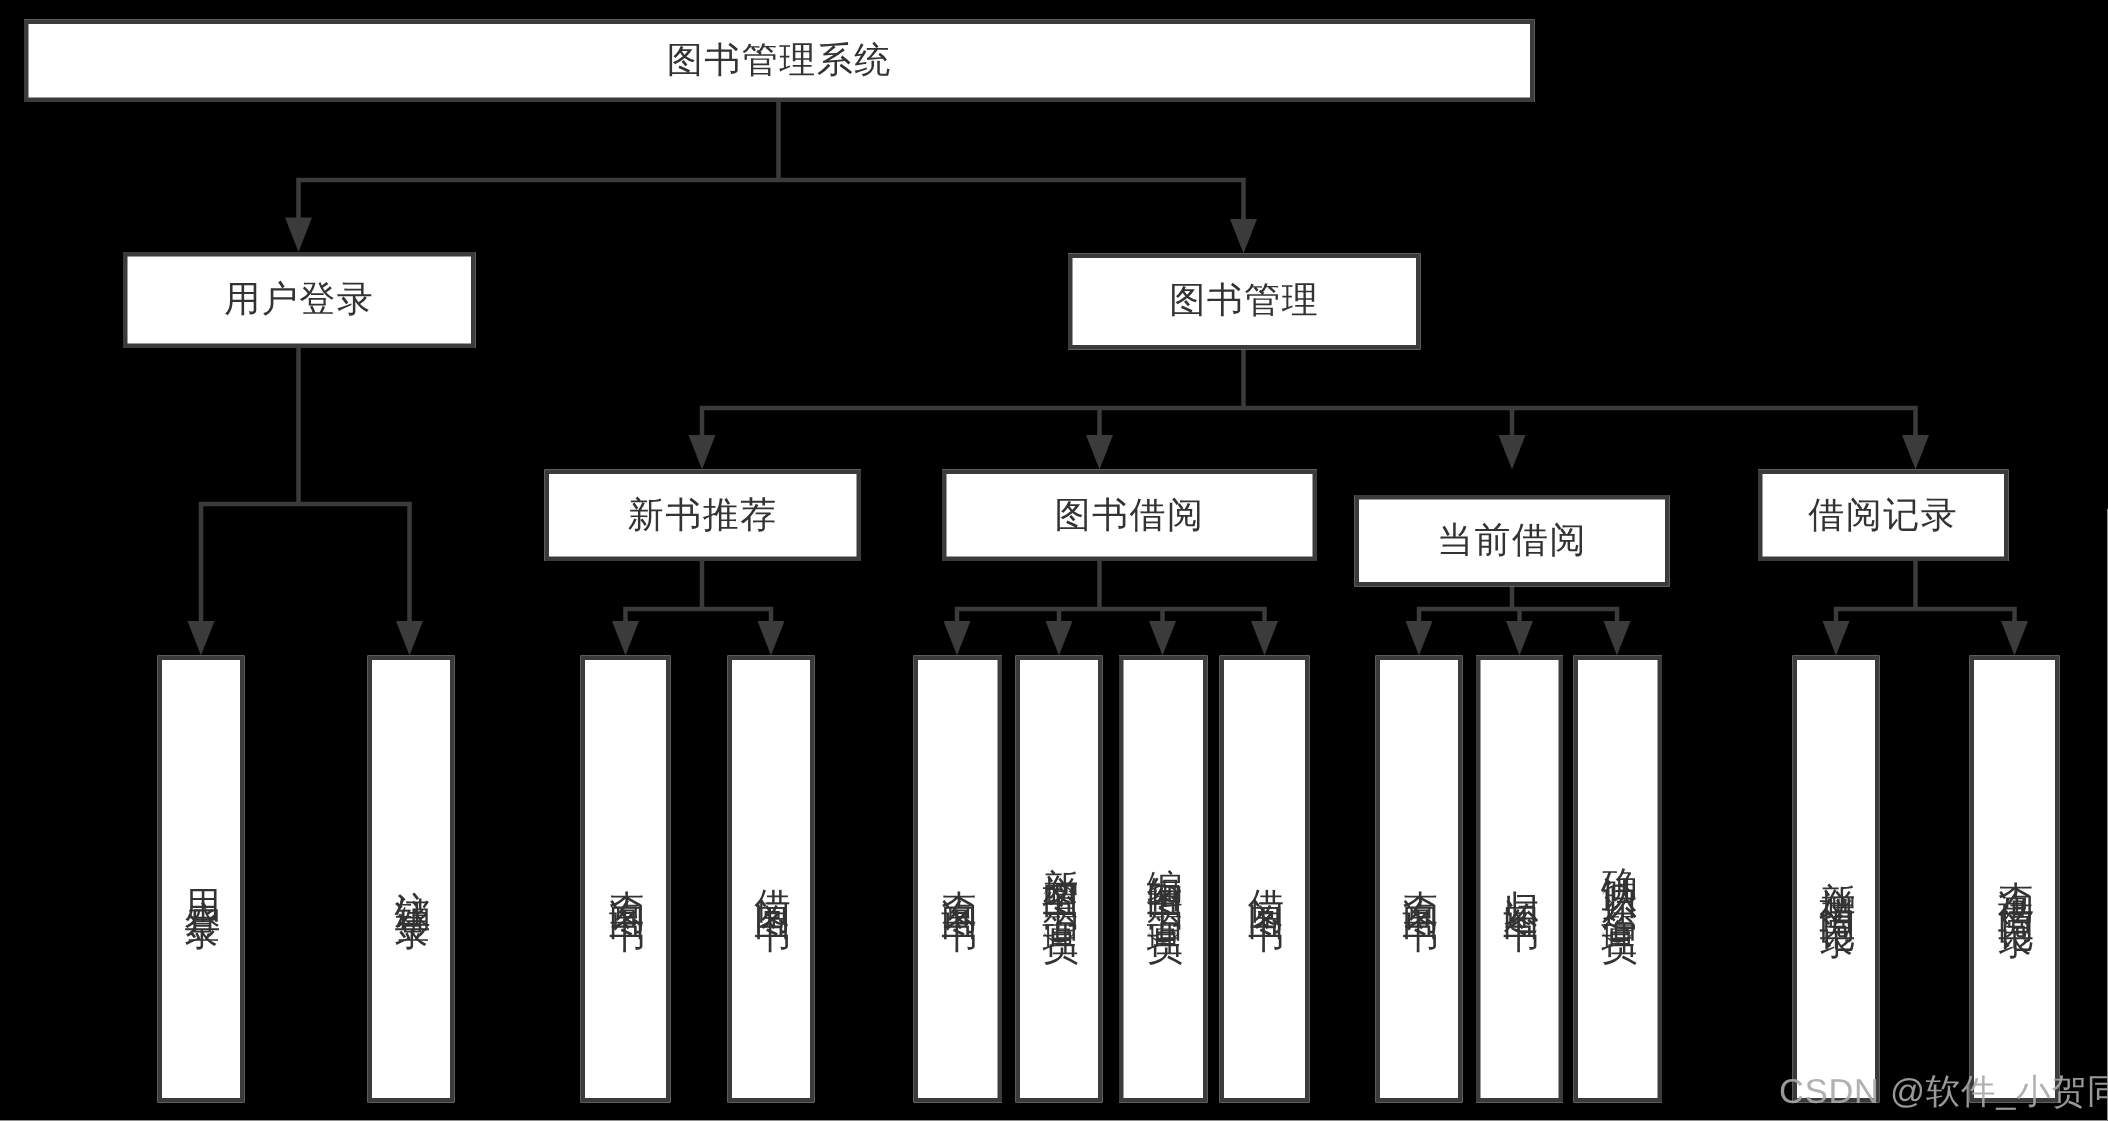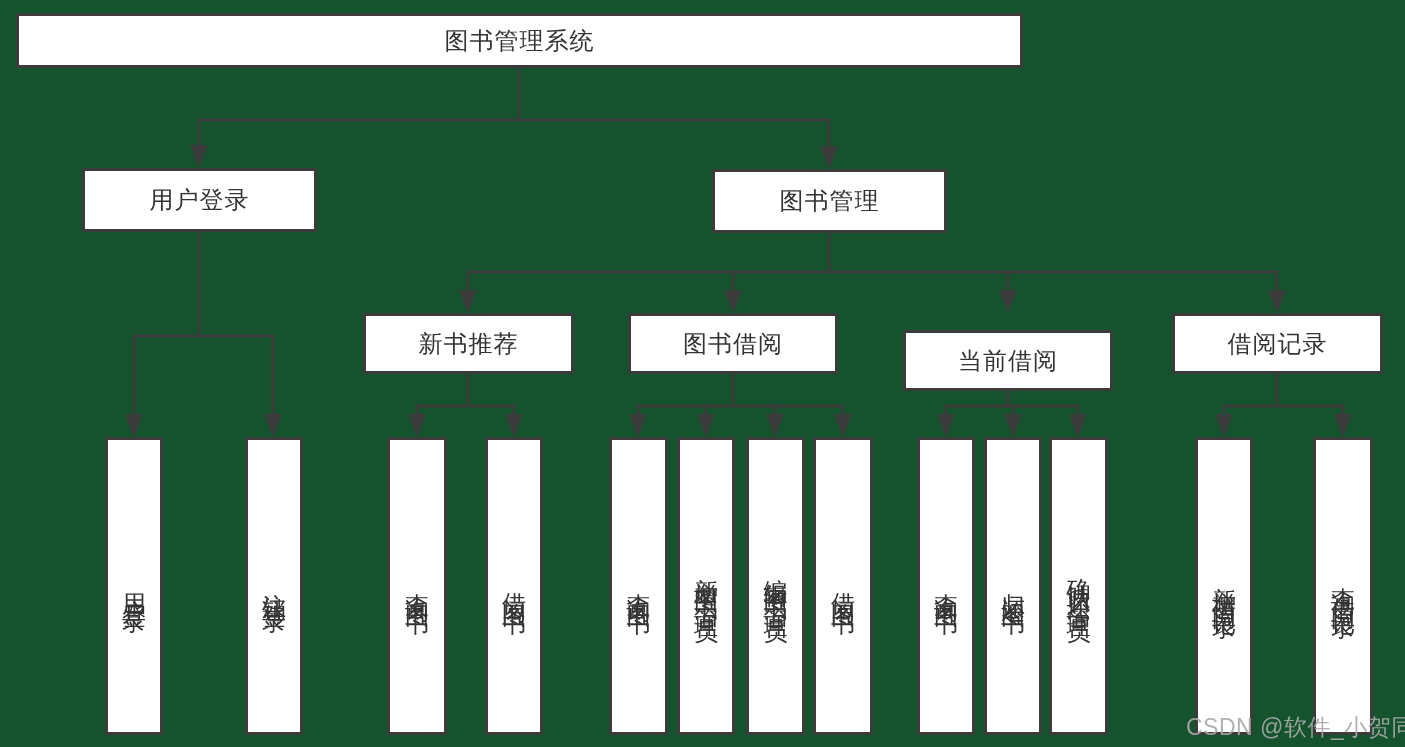--- a/index.html
+++ b/index.html
@@ -1,20 +1,20 @@
 <!DOCTYPE html>
 <html><head>
 <meta charset="utf-8">
 <style>
   html, body { margin: 0; padding: 0; background: #ffffff; }
   .canvas {
     position: relative;
     width: 1405px;
     height: 747px;
-    background: #14532d;
+    background: #000000;
     font-family: "Liberation Sans", sans-serif;
     overflow: hidden;
   }
   .connector-layer {
     position: absolute;
     left: 0; top: 0;
     width: 1405px; height: 747px;
     pointer-events: none;
   }
   .node {
@@ -40,23 +40,23 @@
     font-size: 24px;
     letter-spacing: 6px;
     line-height: 1;
     white-space: nowrap;
   }
   
   .n-root            { left: 16px;   top: 13px;  width: 1007px; height: 55px; }
   .n-user-login      { left: 82px;   top: 168px; width: 235px;  height: 64px; }
   .n-book-mgmt       { left: 712px;  top: 169px; width: 235px;  height: 64px; }
   .n-new-book-rec    { left: 363px;  top: 313px; width: 211px;  height: 61px; }
-  .n-book-borrow     { left: 628px;  top: 313px; width: 210px;  height: 61px; justify-content: center; }
+  .n-book-borrow     { left: 628px;  top: 313px; width: 250px;  height: 61px; justify-content: center; }
   .n-current-borrow  { left: 903px;  top: 330px; width: 210px;  height: 61px; }
-  .n-borrow-records  { left: 1172px; top: 313px; width: 211px;  height: 61px; }
+  .n-borrow-records  { left: 1172px; top: 313px; width: 167px;  height: 61px; }
   .leaf              { top: 437px; height: 298px; }
   .n-leaf-login      { left: 105px;  width: 58px; }
   .n-leaf-logout     { left: 245px;  width: 58px; }
   .n-leaf-q1         { left: 387px;  width: 60px; }
   .n-leaf-b1         { left: 485px;  width: 58px; }
   .n-leaf-q2         { left: 609px;  width: 59px; }
   .n-leaf-add-book   { left: 677px;  width: 58px; }
   .n-leaf-edit-book  { left: 746px;  width: 59px; }
   .n-leaf-b2         { left: 813px;  width: 60px; }
   .n-leaf-q3         { left: 917px;  width: 58px; }

